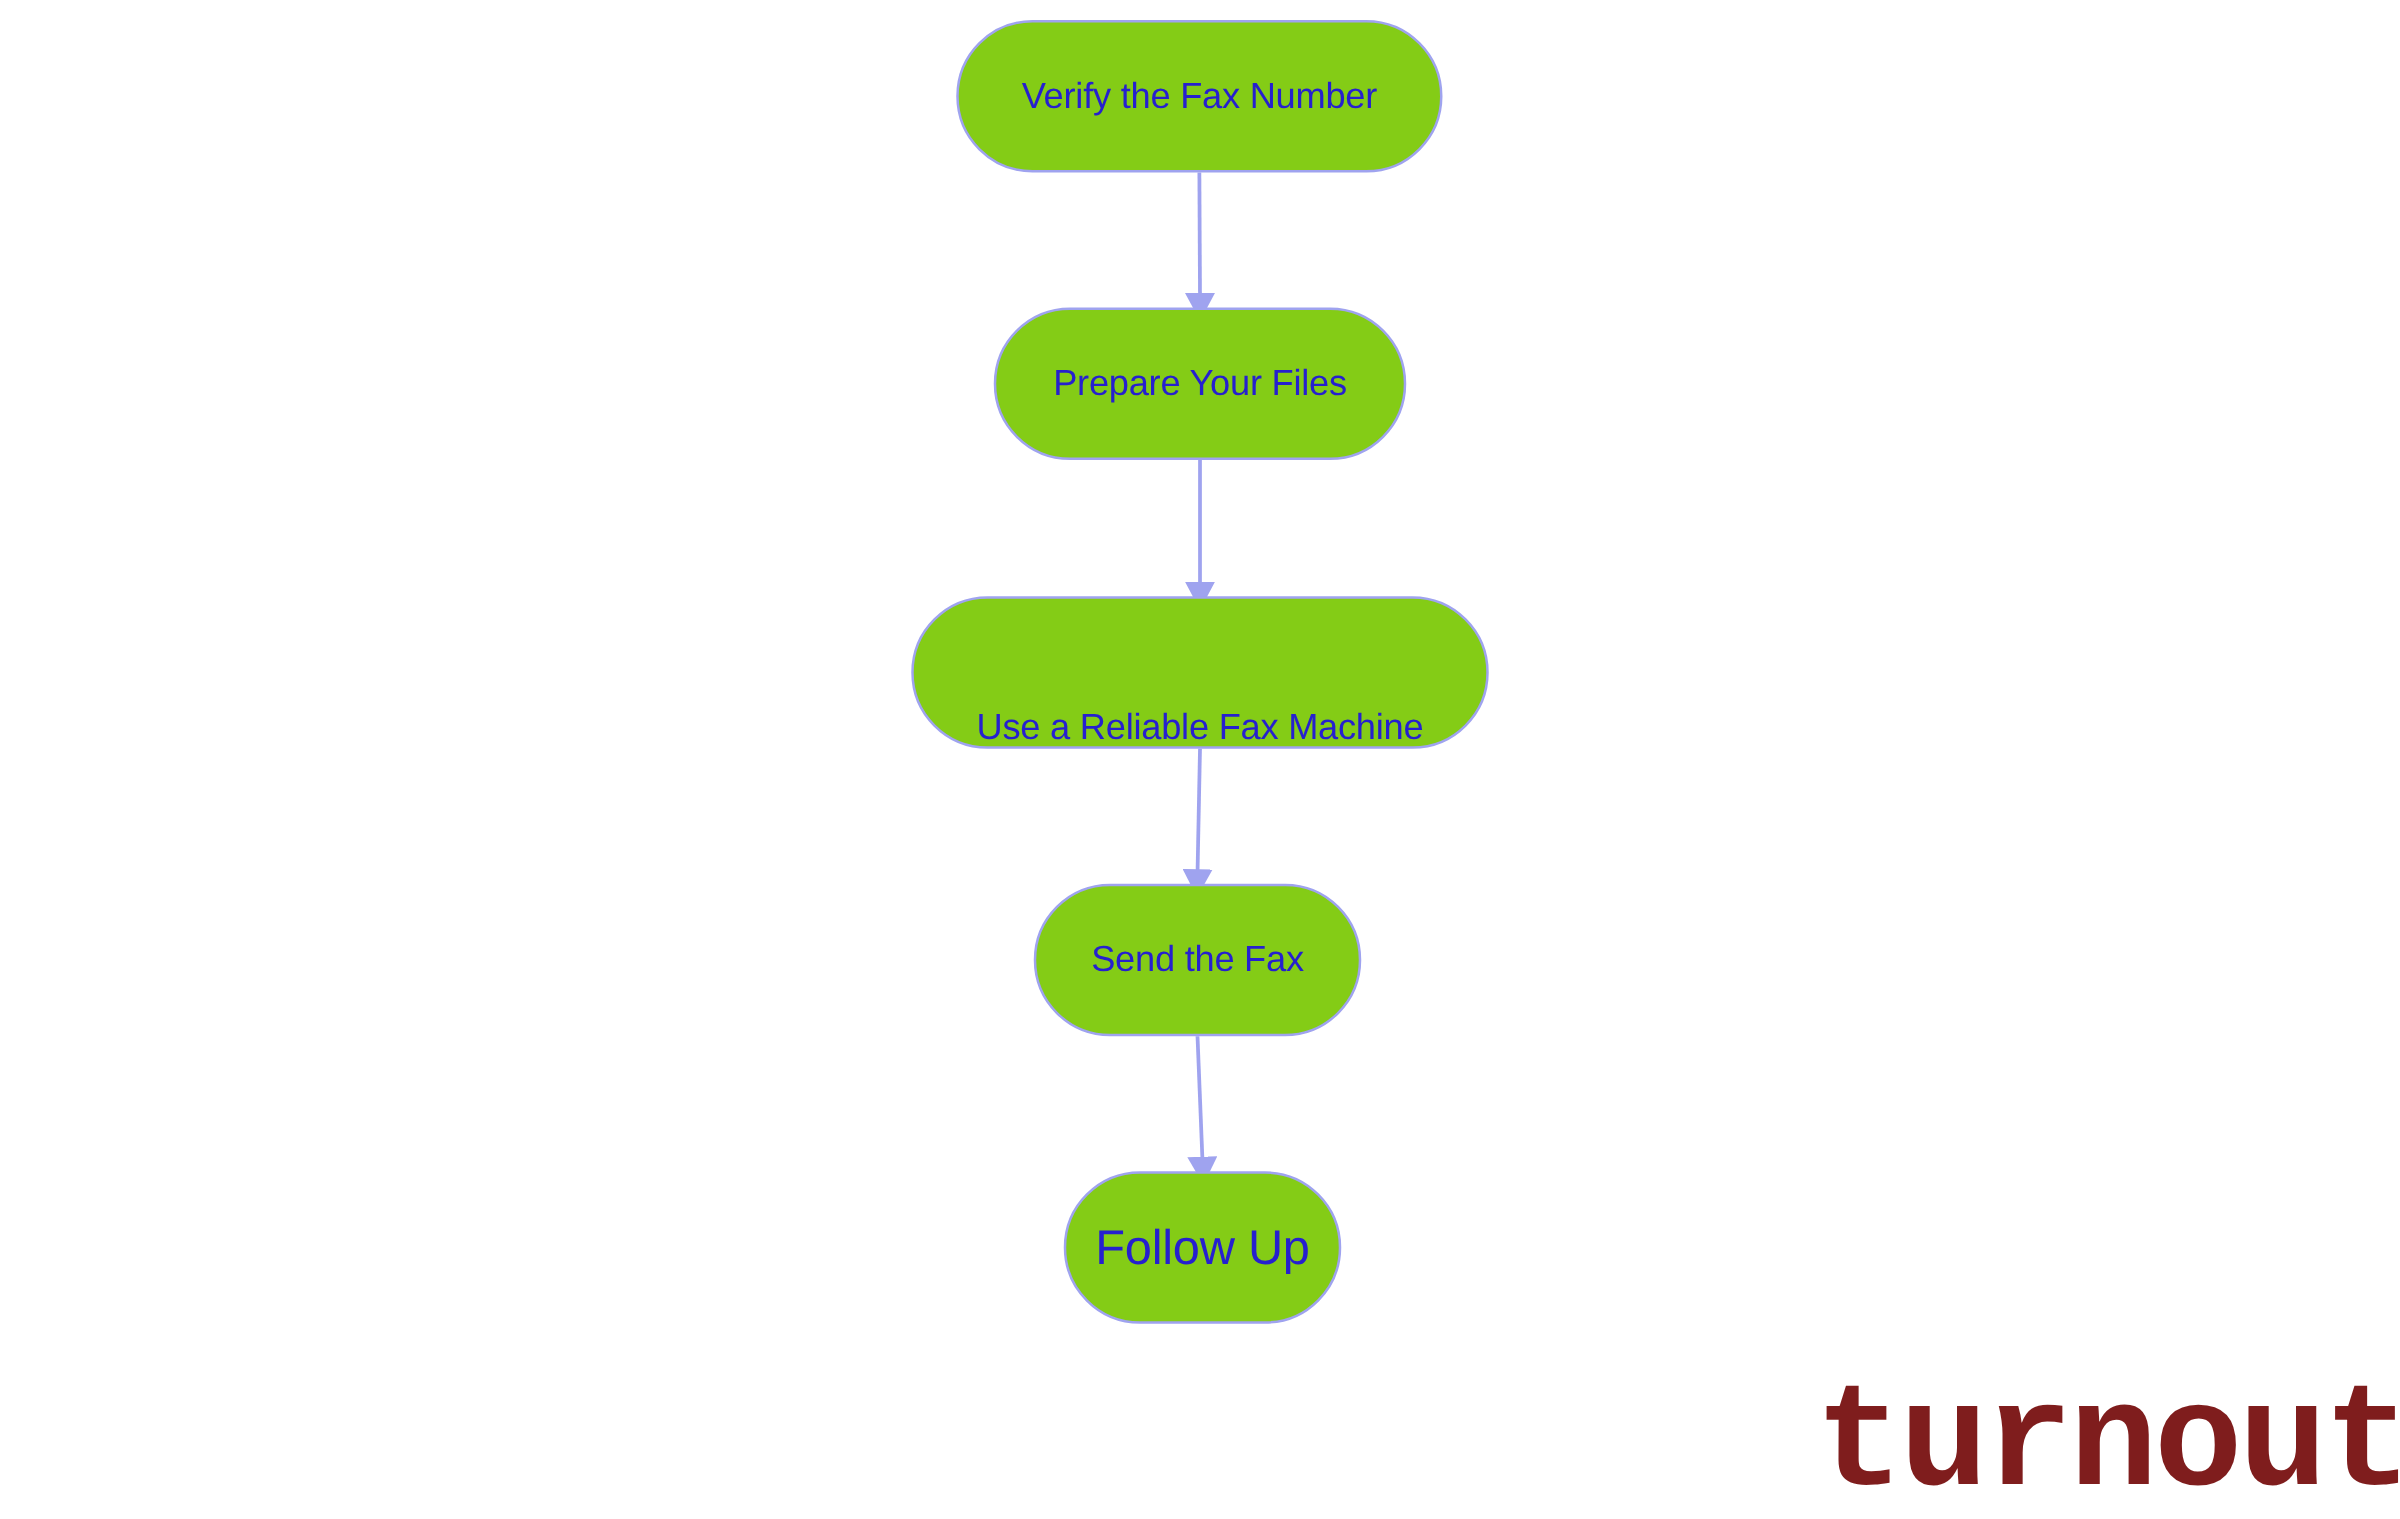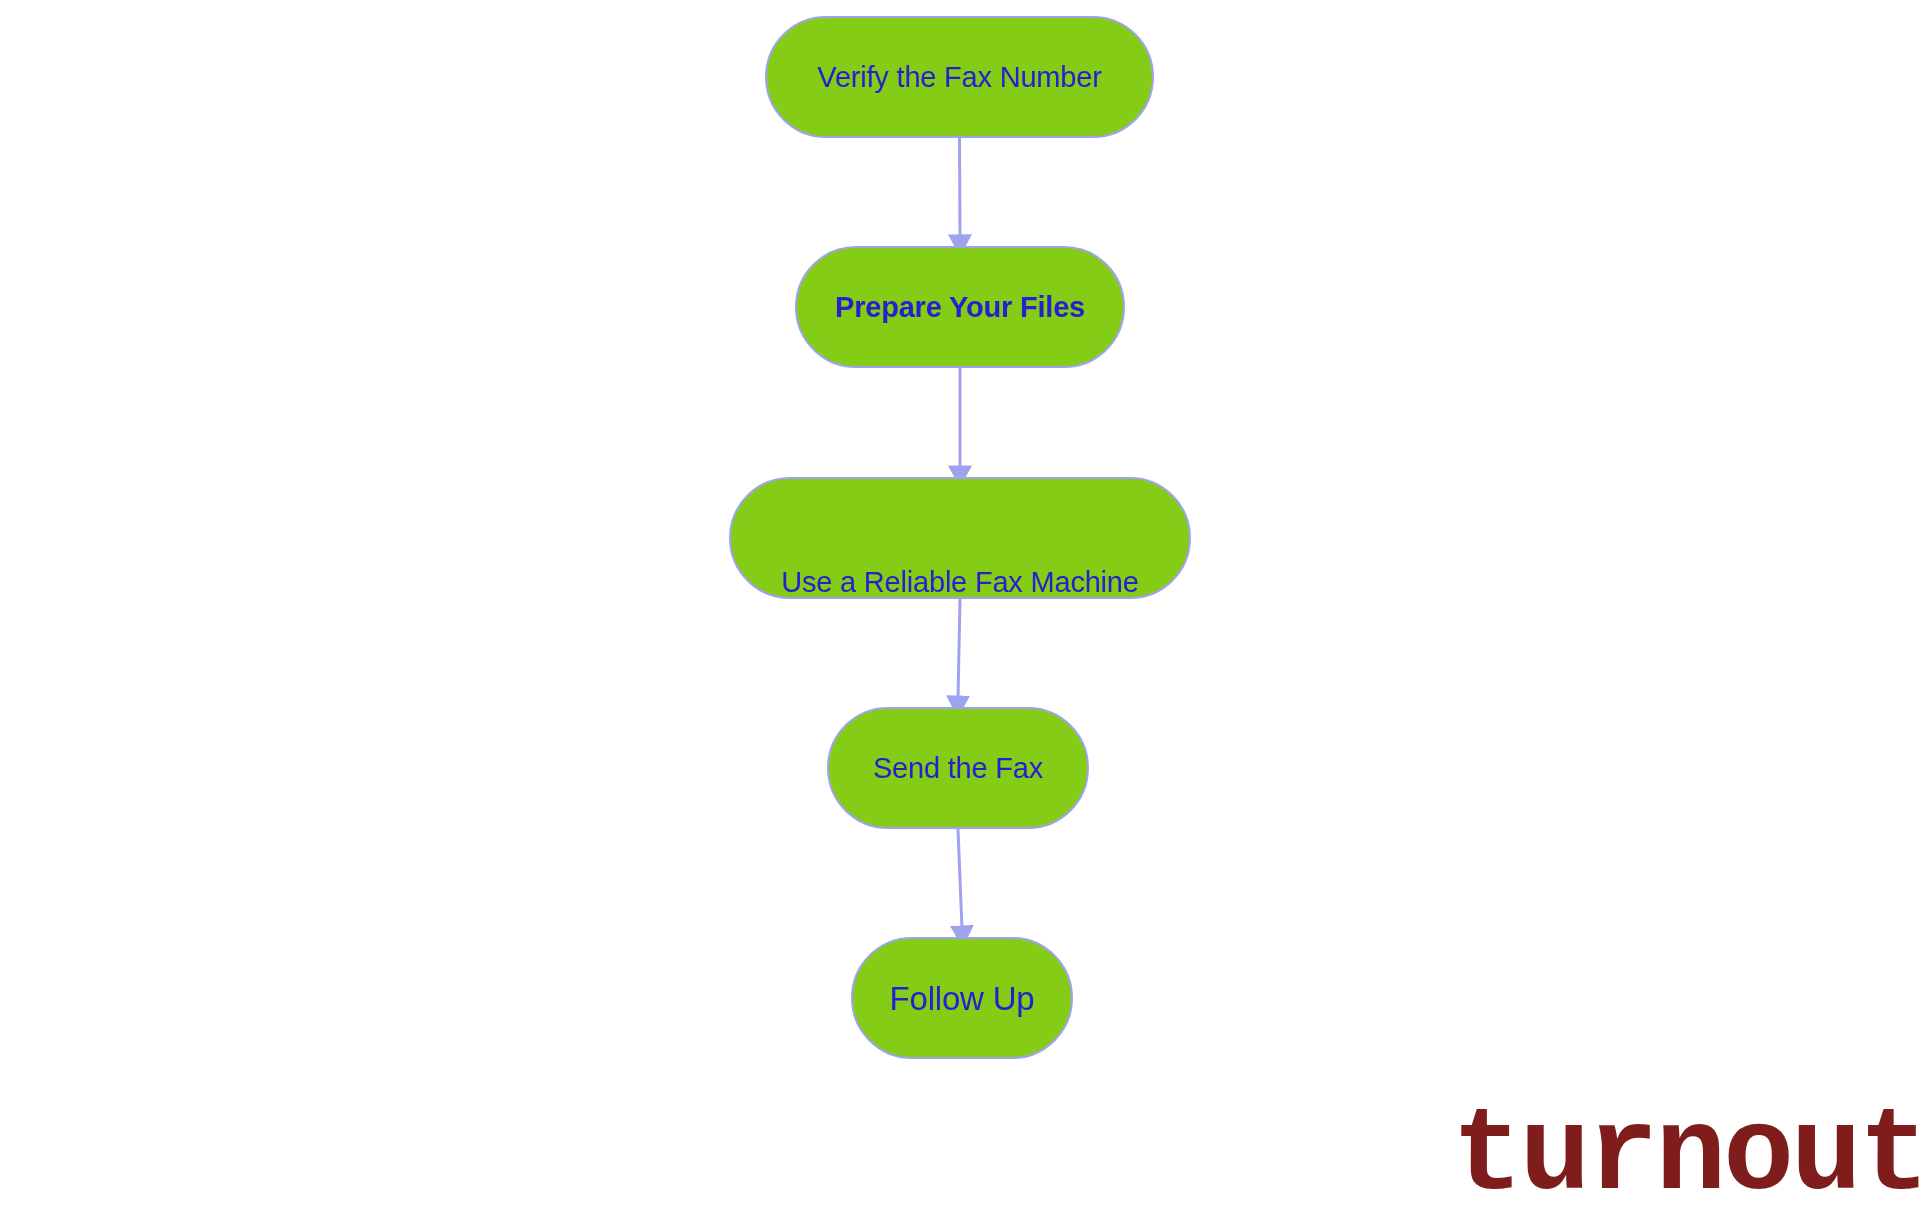--- a/index.html
+++ b/index.html
@@ -82,31 +82,31 @@
         <line x1="960" y1="368" x2="960" y2="469" stroke="#9fa3ef" stroke-width="3" marker-end="url(#arrowhead)"></line>
         <line x1="960" y1="599" x2="958" y2="699" stroke="#9fa3ef" stroke-width="3" marker-end="url(#arrowhead)"></line>
         <line x1="958" y1="829" x2="962" y2="929" stroke="#9fa3ef" stroke-width="3" marker-end="url(#arrowhead)"></line>
       </g>
   </svg>
 
   <div class="flow-node" style="left:765px; top:16px; width:389px; height:122px; font-size:29px;">
     <span class="flow-node-label">Verify the Fax Number</span>
   </div>
 
-  <div class="flow-node" style="left:795px; top:246px; width:330px; height:122px; font-size:29px;font-weight:bold;">
+  <div class="flow-node" style="left:795px; top:246px; width:330px; height:122px; font-size:29px;">
     <span class="flow-node-label">Prepare Your Files</span>
   </div>
 
   <div class="flow-node" style="left:729px; top:477px; width:462px; height:122px; font-size:29px;align-items:flex-end;">
     <span class="flow-node-label">Use a Reliable Fax Machine</span>
   </div>
 
   <div class="flow-node" style="left:827px; top:707px; width:262px; height:122px; font-size:29px;">
     <span class="flow-node-label">Send the Fax</span>
   </div>
 
-  <div class="flow-node" style="left:851px; top:937px; width:222px; height:122px; font-size:33px;">
+  <div class="flow-node" style="left:851px; top:937px; width:222px; height:122px; font-size:39px;">
     <span class="flow-node-label">Follow Up</span>
   </div>
 
   <div class="brand-logo" style="left:1452px; top:1098px;">turnout</div>
 
 </div>
 
 </body></html>

